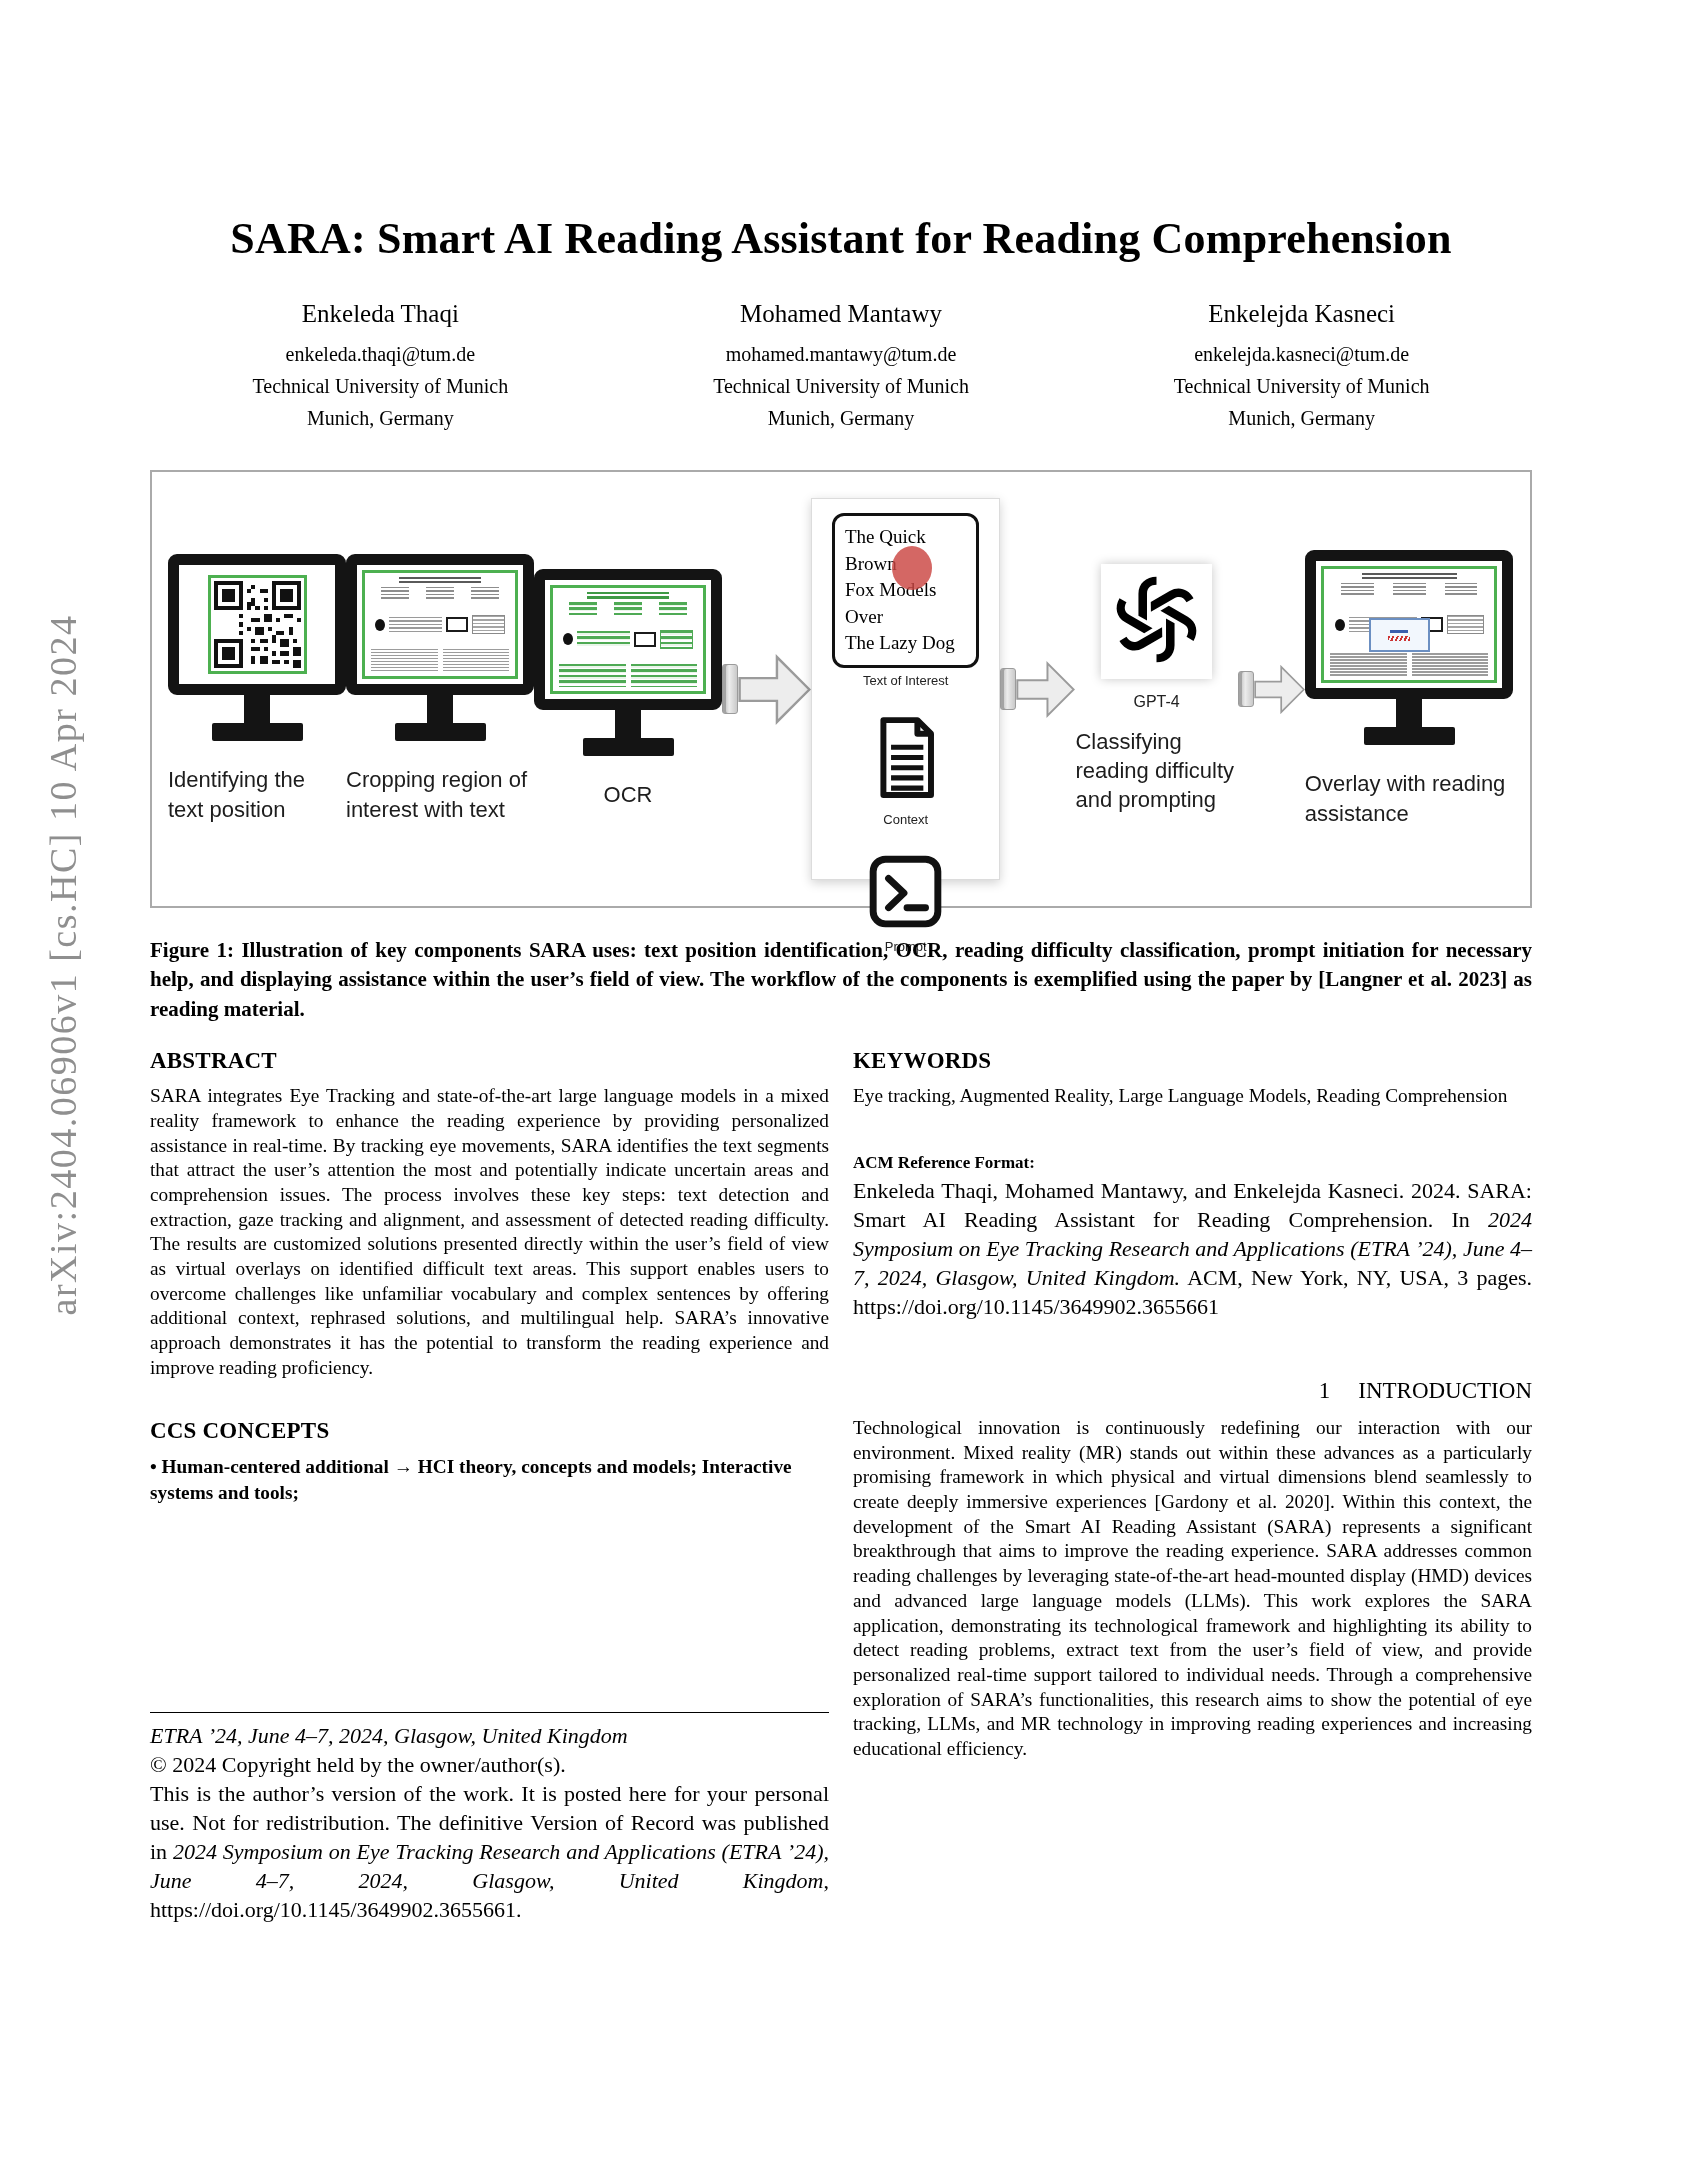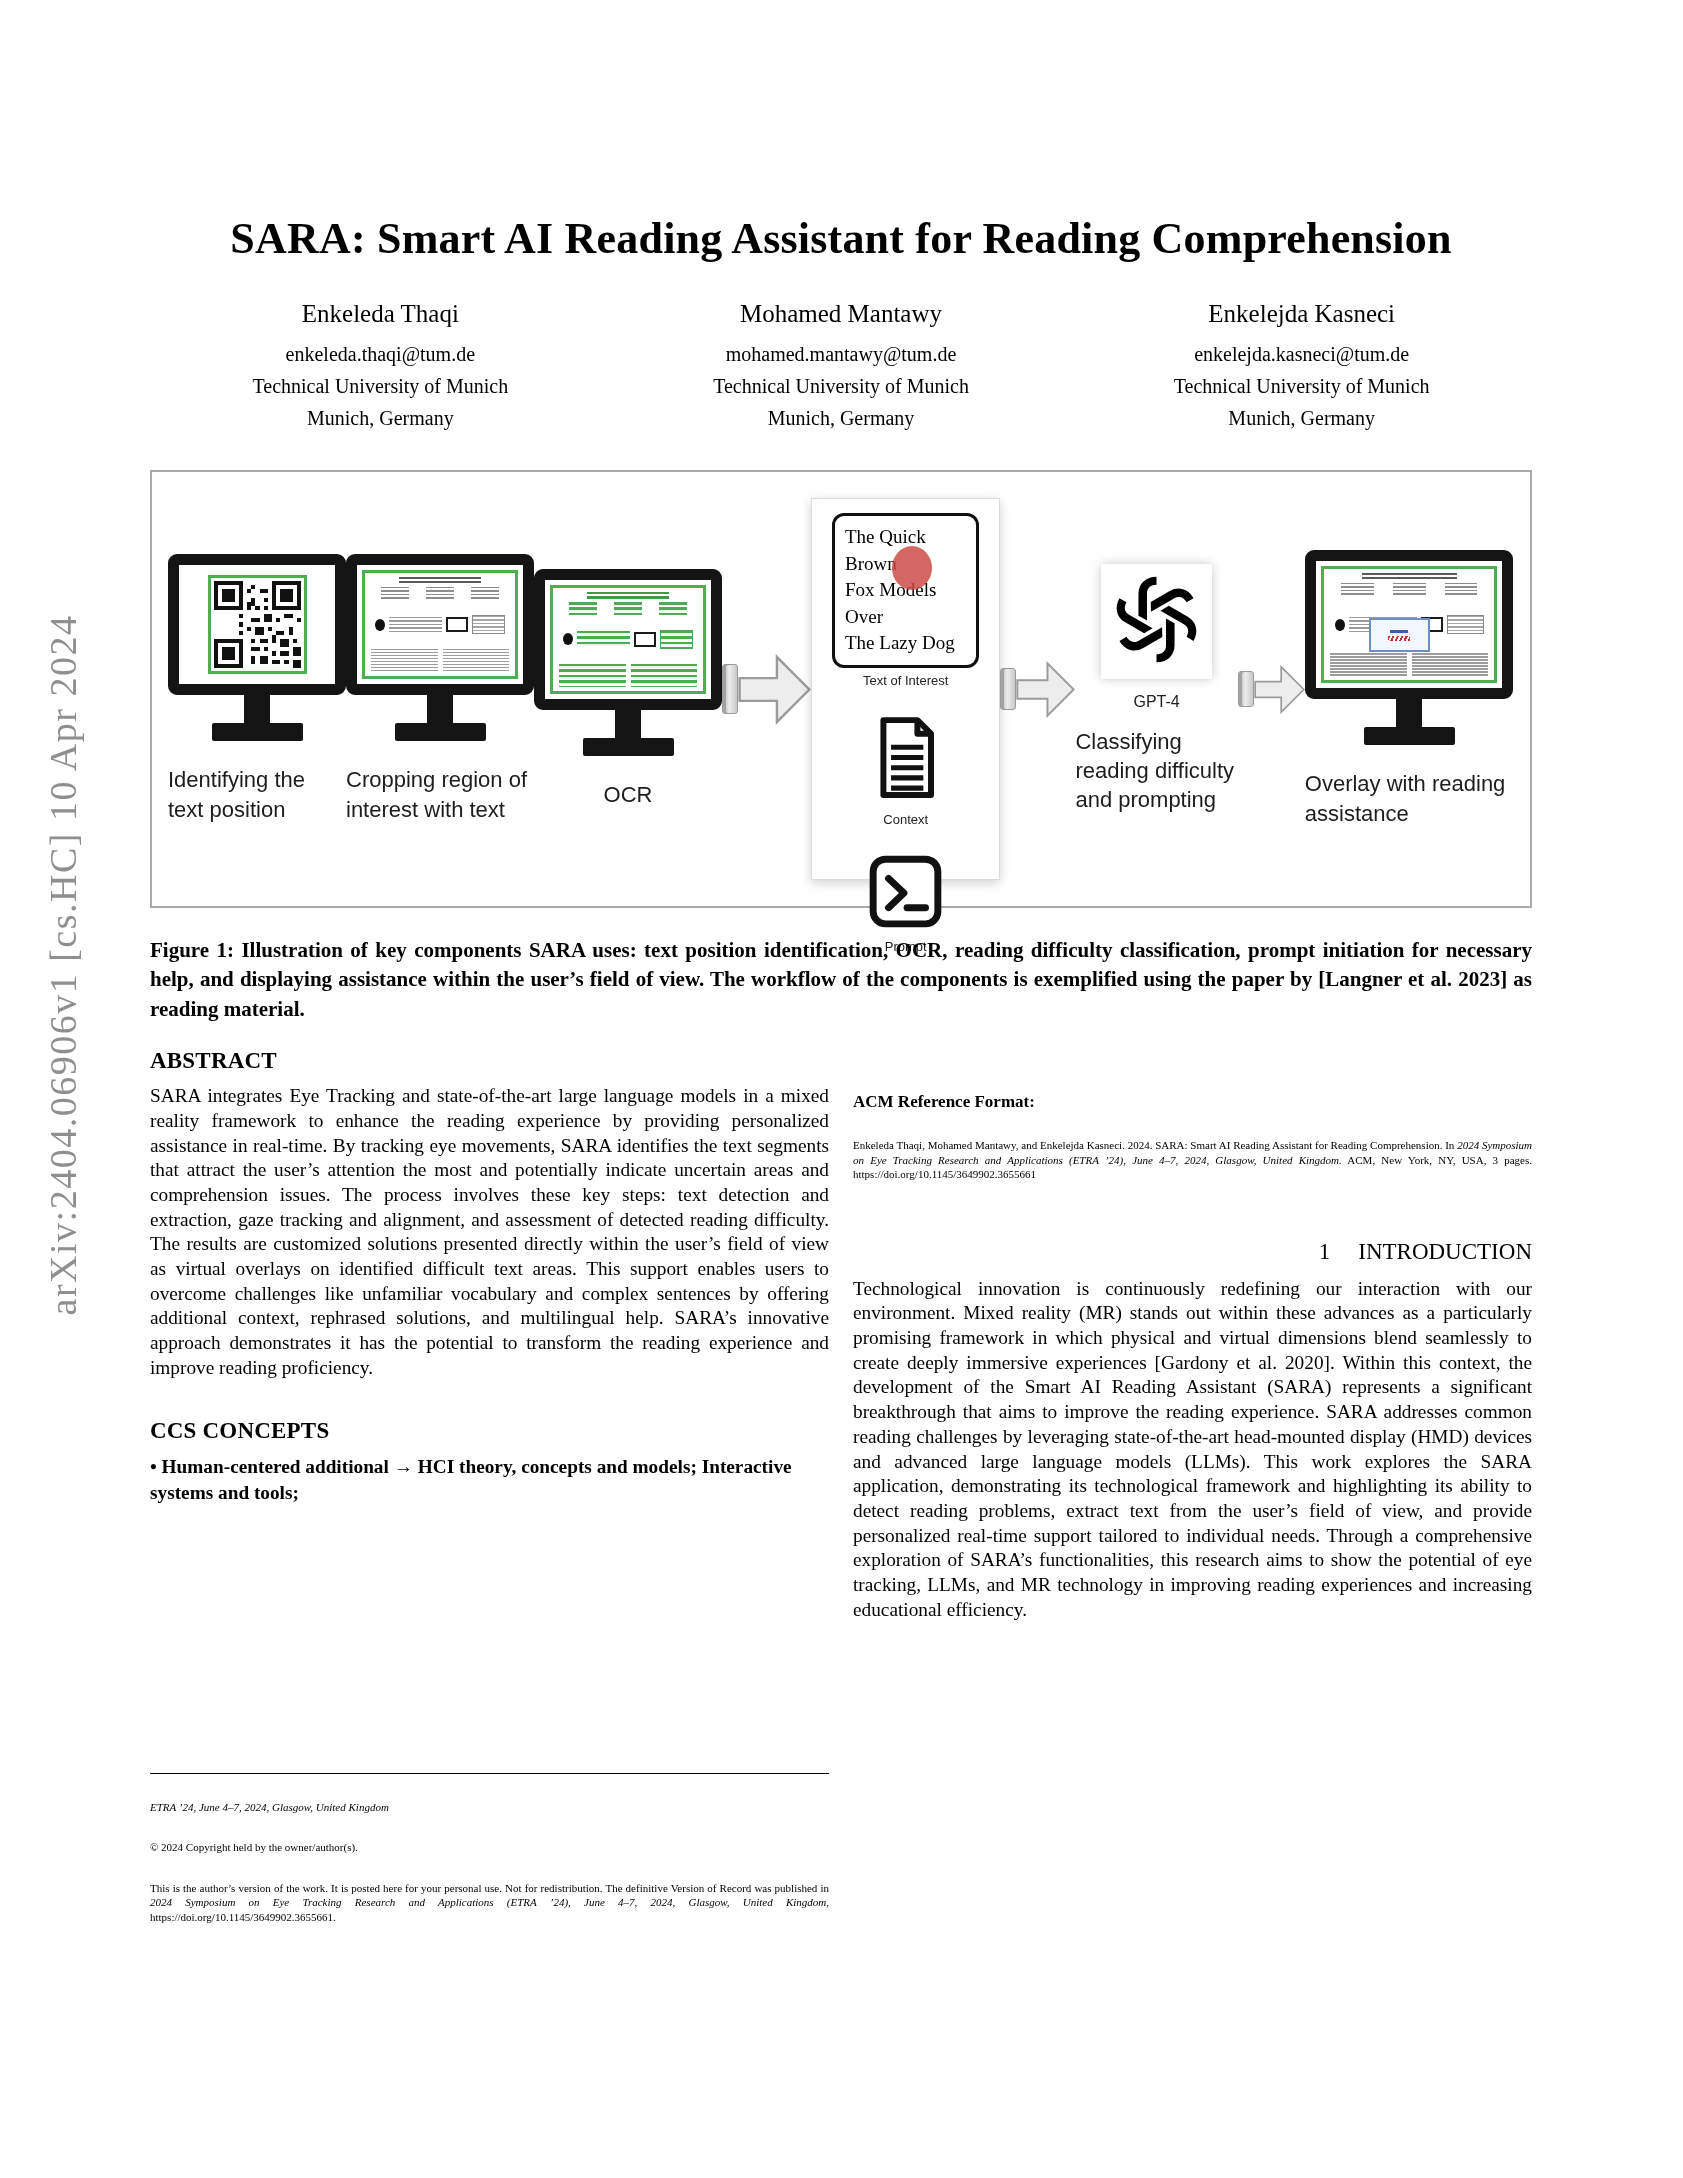--- a/index.html
+++ b/index.html
@@ -137,21 +137,21 @@
   
   .cols { display:flex; gap:24px; margin-top:24px; height:876px; }
   .col { width:679px; display:flex; flex-direction:column; }
   .sec-head { font-size:23px; font-weight:bold; letter-spacing:0.2px; margin-bottom:10px; }
   .body-text { font-size:19.3px; line-height:1.28; text-align:justify; }
   .ccs-block { margin-top:38px; }
   .ccs-text { font-size:19.3px; line-height:1.32; font-weight:bold; }
   .kw-block { }
   .acm-block { margin-top:44px; }
   .acm-label { font-size:17px; font-weight:bold; margin-bottom:3px; }
-  .small-text { font-size:11px; line-height:1.32; text-align:justify;margin-top:26px; }
+  .small-text { font-size:22px; line-height:1.32; text-align:justify; }
   .intro-block { margin-top:57px; }
   .intro-head { font-size:23px; font-weight:normal; margin-bottom:12px;text-align:right; }
   .intro-head .num { margin-right:28px; }
   .footer { margin-top:auto; }
   .footer-rule { border:none; border-top:1.5px solid #000; margin-bottom:8px; }
   .it { font-style:italic; }
   .footer .small-text { text-align:left; }
   .footer .justified { text-align:justify; }
 </style>
 </head>
@@ -393,20 +393,24 @@
 
         <div class="footer">
           <hr class="footer-rule">
           <p class="small-text it">ETRA ’24, June 4–7, 2024, Glasgow, United Kingdom</p>
           <p class="small-text">© 2024 Copyright held by the owner/author(s).</p>
           <p class="small-text justified"><span>This is the author’s version of the work. It is posted here for your personal use. Not for redistribution. The definitive Version of Record was published in </span><span class="it">2024 Symposium on Eye Tracking Research and Applications (ETRA ’24), June 4–7, 2024, Glasgow, United Kingdom</span><span>, https://doi.org/10.1145/3649902.3655661.</span></p>
         </div>
       </div>
 
       <div class="col">
+        <div class="kw-block">
+          <div class="sec-head">KEYWORDS</div>
+          <p class="body-text">Eye tracking, Augmented Reality, Large Language Models, Reading Comprehension</p>
+        </div>
 
         <div class="acm-block">
           <div class="acm-label">ACM Reference Format:</div>
           <p class="small-text"><span>Enkeleda Thaqi, Mohamed Mantawy, and Enkelejda Kasneci. 2024. SARA: Smart AI Reading Assistant for Reading Comprehension. In </span><span class="it">2024 Symposium on Eye Tracking Research and Applications (ETRA ’24), June 4–7, 2024, Glasgow, United Kingdom.</span><span> ACM, New York, NY, USA, 3 pages. https://doi.org/10.1145/3649902.3655661</span></p>
         </div>
 
         <div class="intro-block">
           <div class="intro-head"><span class="num">1</span><span>INTRODUCTION</span></div>
           <p class="body-text">Technological innovation is continuously redefining our interaction with our environment. Mixed reality (MR) stands out within these advances as a particularly promising framework in which physical and virtual dimensions blend seamlessly to create deeply immersive experiences [Gardony et al. 2020]. Within this context, the development of the Smart AI Reading Assistant (SARA) represents a significant breakthrough that aims to improve the reading experience. SARA addresses common reading challenges by leveraging state-of-the-art head-mounted display (HMD) devices and advanced large language models (LLMs). This work explores the SARA application, demonstrating its technological framework and highlighting its ability to detect reading problems, extract text from the user’s field of view, and provide personalized real-time support tailored to individual needs. Through a comprehensive exploration of SARA’s functionalities, this research aims to show the potential of eye tracking, LLMs, and MR technology in improving reading experiences and increasing educational efficiency.</p>
         </div>

